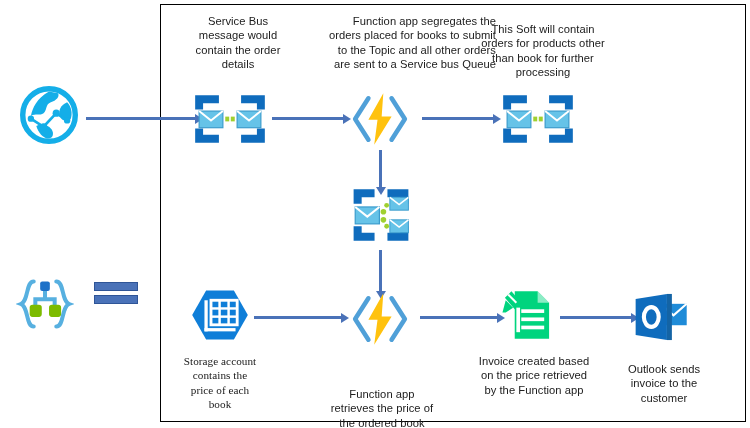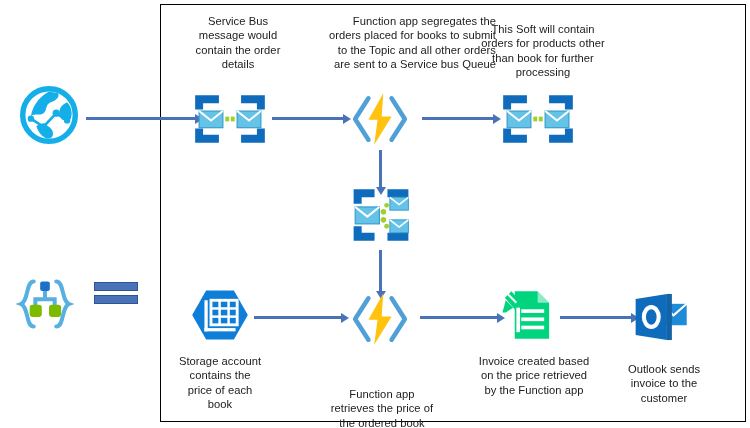--- a/index.html
+++ b/index.html
@@ -253,21 +253,21 @@
   <div class="icon" style="left:634px; top:292px;">
     <svg width="56" height="50" viewBox="0 0 68 60">
       <rect x="32" y="14" width="32" height="26" fill="#1e8bd8"></rect>
       <path d="M32 14 L48 28 L64 14" fill="none" stroke="#ffffff" stroke-width="2.5"></path>
       <path d="M2 8 L40 2 L40 58 L2 52 Z" fill="#0f6cbd"></path>
       <rect x="40" y="2" width="6" height="56" fill="#1464a5"></rect>
       <ellipse cx="21" cy="30" rx="9" ry="12" fill="none" stroke="#ffffff" stroke-width="5"></ellipse>
     </svg>
   </div>
 
-  <div class="caption" style="left:172px; top:354px; width:96px;">Storage account
+  <div class="caption" style="left:172px; top:354px; width:96px;font-family:Liberation Serif, serif;">Storage account
 contains the
 price of each
 book</div>
 
   <div class="caption" style="left:320px; top:343px; width:124px;margin-top:44px;">Function app
 retrieves the price of
 the ordered book
 from storage table</div>
 
   <div class="caption" style="left:466px; top:354px; width:136px;">Invoice created based

